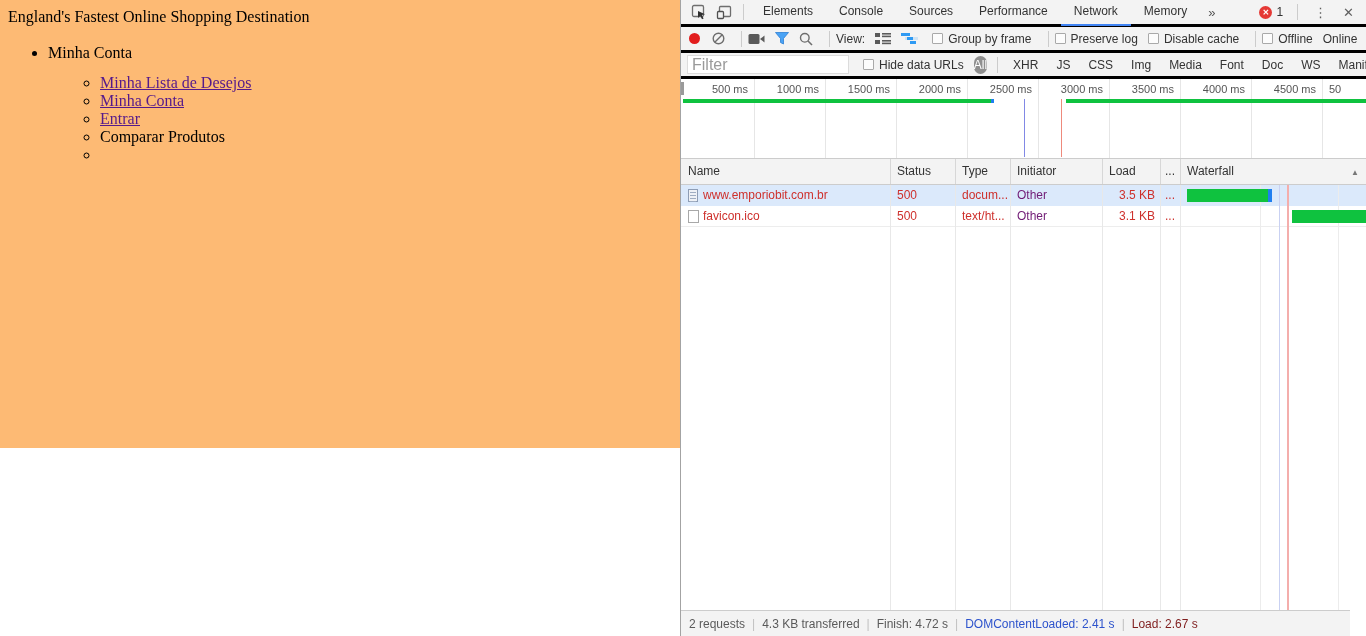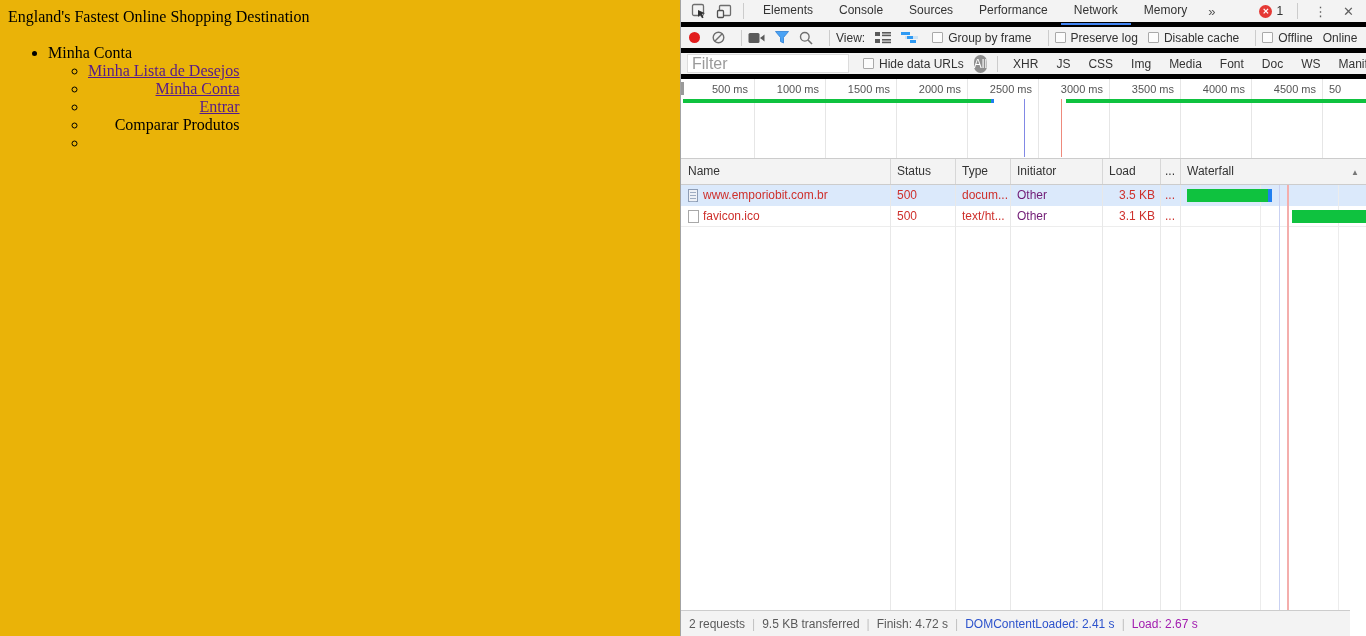--- a/index.html
+++ b/index.html
@@ -1,34 +1,34 @@
 <!DOCTYPE html>
 <html><head>
 <meta charset="utf-8">
 <style>
   * { box-sizing: border-box; margin: 0; padding: 0; }
   html,body { width:1366px; height:636px; overflow:hidden; background:#fff; }
   body { font-family:"Liberation Sans", sans-serif; }
 
   
-  .page { position:absolute; left:0; top:0; width:680px; height:636px; background:#eab308;
+  .page { position:absolute; left:0; top:0; width:680px; height:448px; background:#fdba74;
           font-family:"Liberation Serif", serif; color:#000; }
   .page-title { position:absolute; left:8px; top:8px; font-size:16px; }
   .page-menu { position:absolute; left:8px; top:36px; }
   .page-menu ul { list-style:disc; padding-left:40px; margin:8px 0 0 0; font-size:16px; }
-  .page-menu ul ul { list-style:circle; padding-left:40px; margin:0;text-align:right; }
+  .page-menu ul ul { list-style:circle; padding-left:40px; margin:12px; }
   .page-menu li { line-height:18px; min-height:18px; }
   .page-menu a { color:#551a8b; text-decoration:underline; cursor:pointer; }
 
   
   .devtools { position:absolute; left:680px; top:0; width:686px; height:636px;
               background:#fff; border-left:1px solid #a3a3a3; font-size:12px; color:#333; }
 
   .dt-row { position:relative; display:flex; align-items:center; background:#f3f3f3;
-            border-bottom:5px solid #000000; }
+            border-bottom:3px solid #000000; }
   .tabbar { height:27px; padding-left:6px; }
   .toolbar { height:26px; padding-left:8px; }
   .filterbar { height:26px; padding-left:6px; }
 
   .icon-btn { display:flex; align-items:center; justify-content:center; height:22px; cursor:pointer; color:#6e6e6e; }
   .vsep { width:1px; height:16px; background:#ccc; margin:0 6px; flex:none; }
 
   .tab { padding:0 13px; line-height:25px; height:27px; cursor:pointer; color:#333; }
   .tab.active { border-bottom:2px solid #4285f4; }
   .tab-more { padding:0 8px; cursor:pointer; color:#555; font-size:13px; }
@@ -85,21 +85,21 @@
   .doc-icon i { display:block; height:1px; background:#9fadc2; margin:2px 1px 0 1px; }
   .file-icon { position:absolute; left:7px; top:4px; width:11px; height:13px;
                border:1px solid #a8a8a8; background:#fff; }
 
   
   .statusbar { position:absolute; left:0; right:16px; bottom:0; height:26px; background:#f3f3f3;
                border-top:1px solid #ccc; display:flex; align-items:center; padding-left:8px;
                color:#5a5a5a; white-space:nowrap; }
   .sb-sep { color:#c0c0c0; margin:0 7px; }
   .sb-blue { color:#2d53cc; }
-  .sb-red { color:#a21caf; }
+  .sb-red { color:#7f1d1d; }
 
   svg { display:block; }
 </style>
 </head>
 <body>
 
 <div class="page">
   <div class="page-title">England's Fastest Online Shopping Destination</div>
   <div class="page-menu">
     <ul>
@@ -309,21 +309,21 @@
       <span class="cell gray" style="left:336px">Other</span>
       <span class="cell red" style="left:421px; width:53px; text-align:right">3.1 KB</span>
       <span class="cell red" style="left:479px; width:20px; text-align:center">...</span>
       <span class="wf-bar" style="left:611px; width:75px"></span>
     </div>
   </div>
 
   <div class="statusbar">
     <span>2 requests</span>
     <span class="sb-sep">|</span>
-    <span>9.5 KB transferred</span>
+    <span>4.3 KB transferred</span>
     <span class="sb-sep">|</span>
     <span>Finish: 4.72 s</span>
     <span class="sb-sep">|</span>
     <span class="sb-blue">DOMContentLoaded: 2.41 s</span>
     <span class="sb-sep">|</span>
     <span class="sb-red">Load: 2.67 s</span>
   </div>
 
 </div>
 

